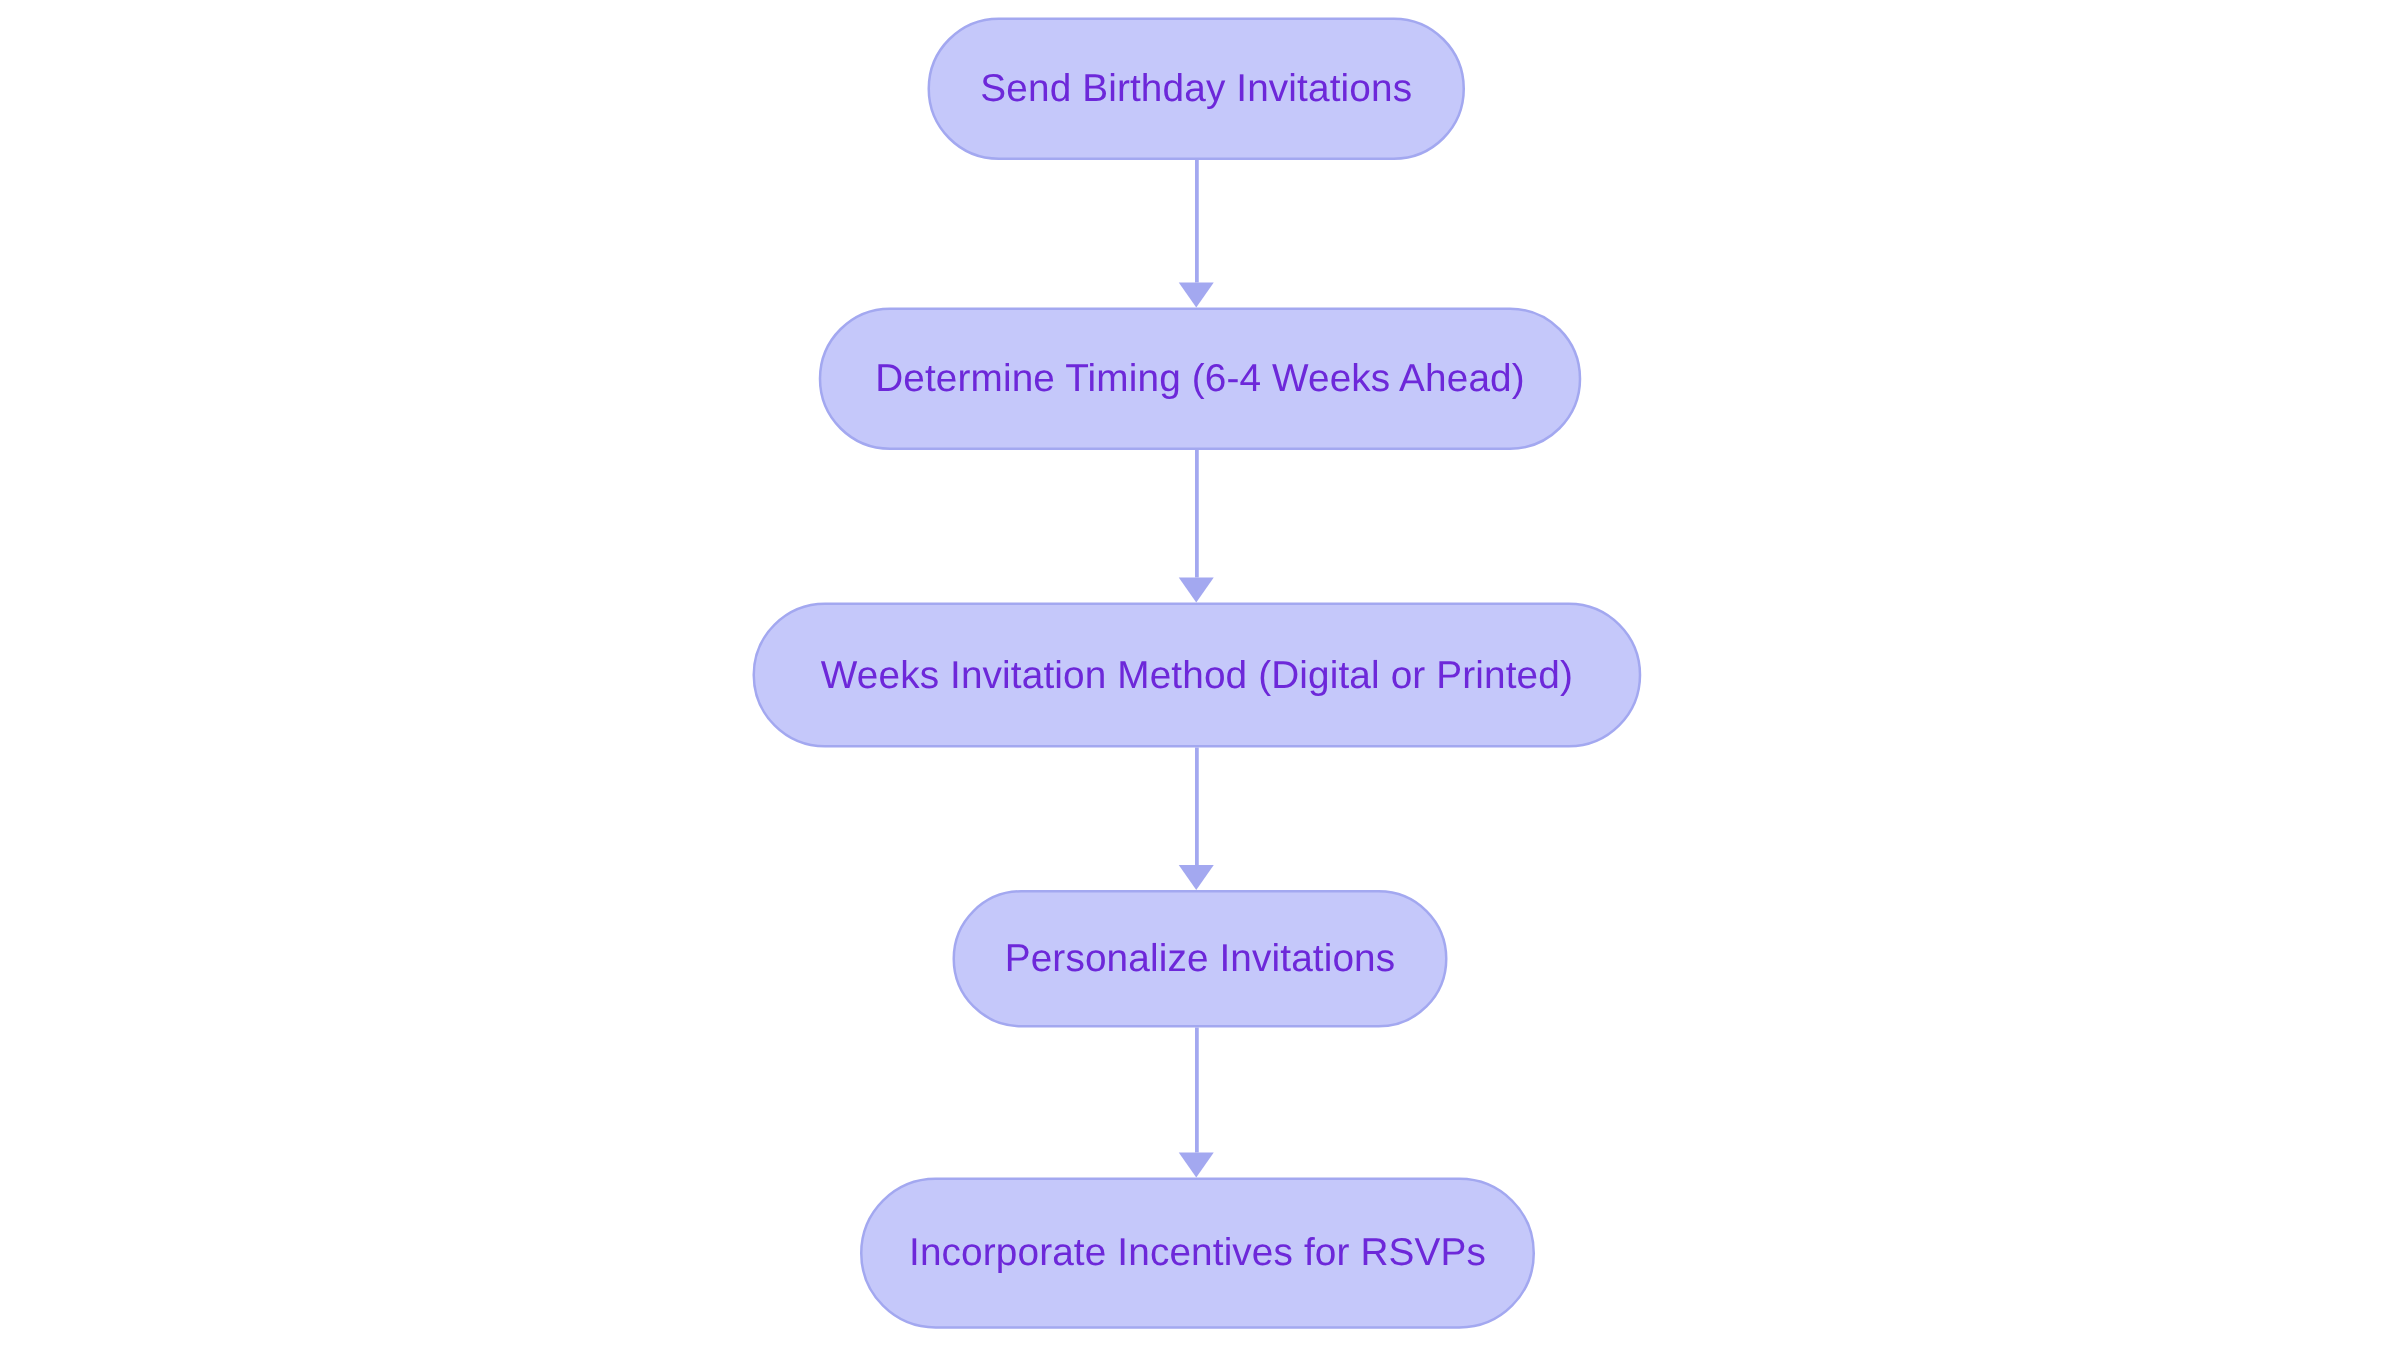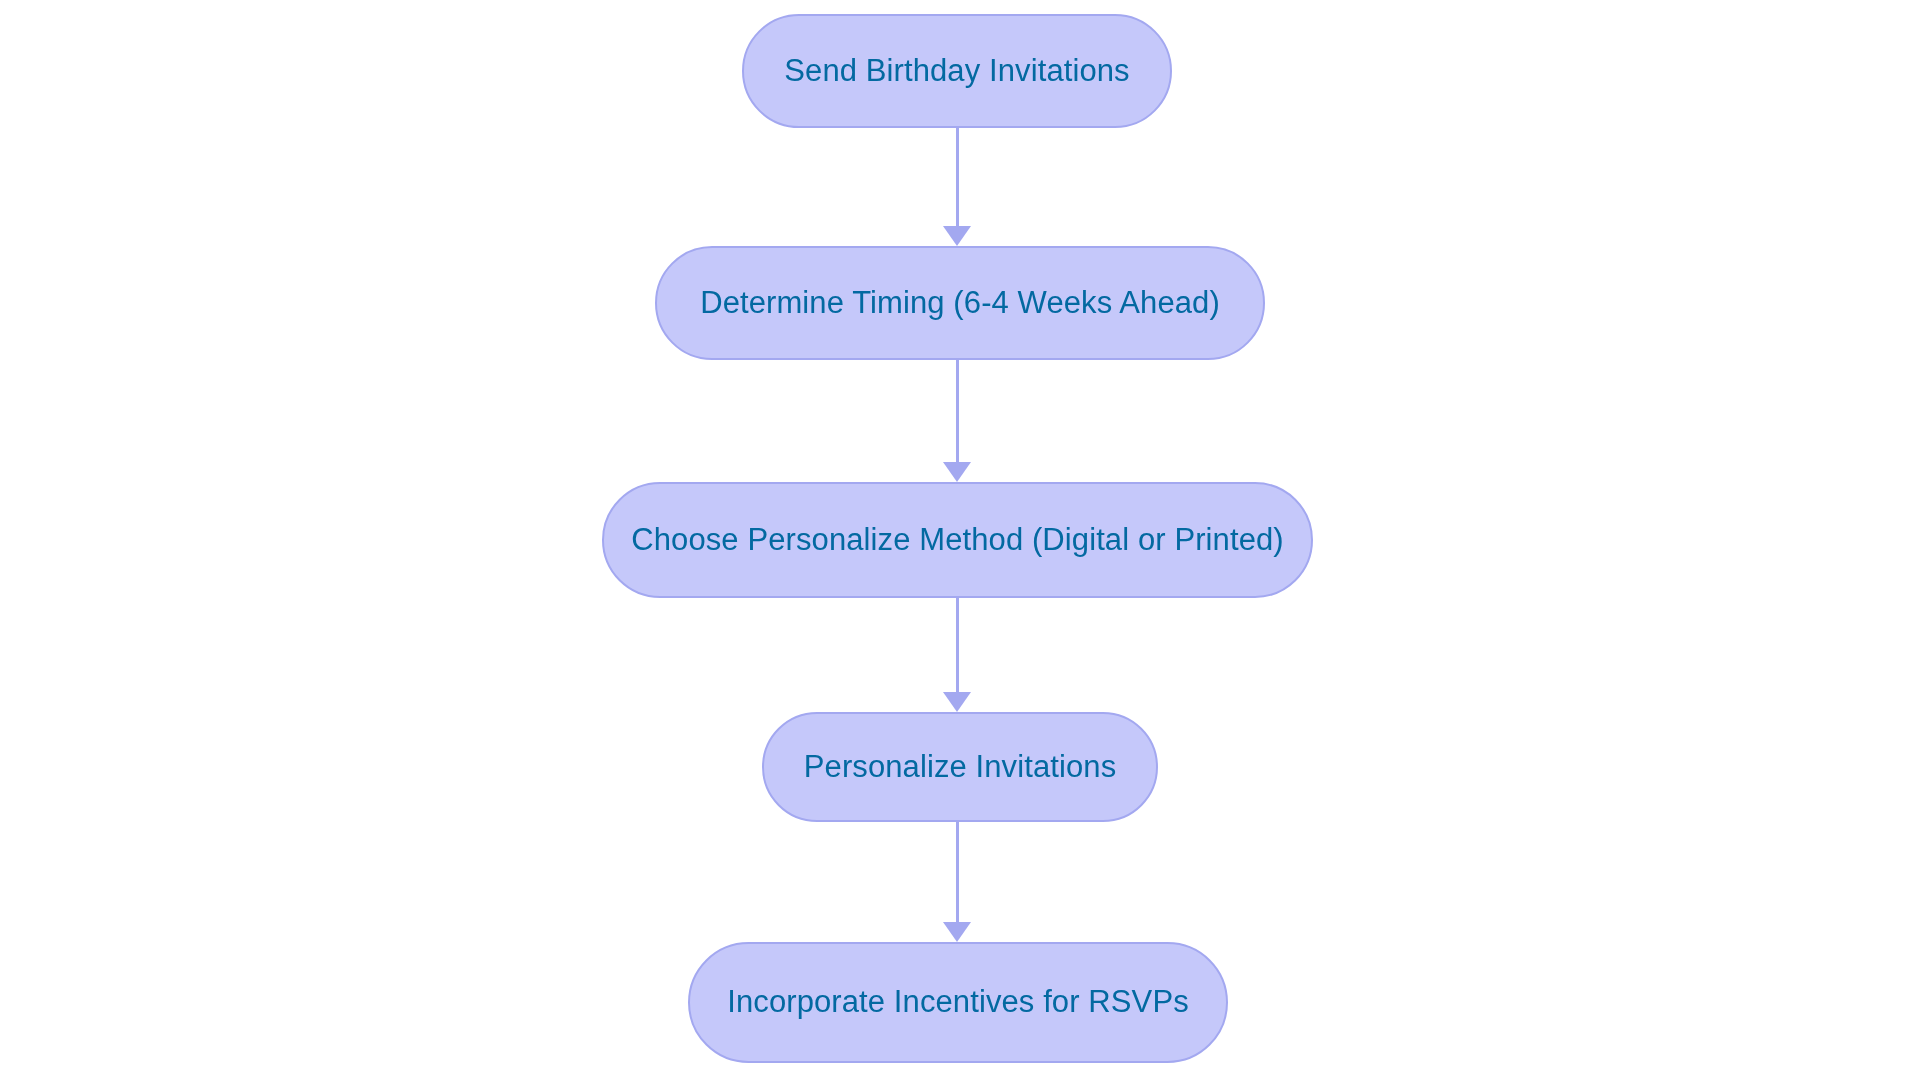--- a/index.html
+++ b/index.html
@@ -31,21 +31,21 @@
     font-size: 31px;
     line-height: 1.1;
     font-weight: 400;
     letter-spacing: 0.1px;
     white-space: nowrap;
     user-select: none;
   }
   .flow-node .node-label {
     display: block;
     padding: 0 34px;
-    color: #0369a1;
+    color: #6d28d9;
   }
   .connector {
     position: absolute;
     width: 3px;
     background: #a3a8f0;
   }
   .arrowhead {
     position: absolute;
     width: 0;
     height: 0;
@@ -73,21 +73,21 @@
 
   <div class="flow-node" style="left:742px; top:14px; width:430px; height:114px;">
     <span class="node-label">Send Birthday Invitations</span>
   </div>
 
   <div class="flow-node" style="left:655px; top:246px; width:610px; height:114px;">
     <span class="node-label">Determine Timing (6-4 Weeks Ahead)</span>
   </div>
 
   <div class="flow-node" style="left:602px; top:482px; width:711px; height:116px;">
-    <span class="node-label">Choose Personalize Method (Digital or Printed)</span>
+    <span class="node-label">Weeks Invitation Method (Digital or Printed)</span>
   </div>
 
   <div class="flow-node" style="left:762px; top:712px; width:396px; height:110px;">
     <span class="node-label">Personalize Invitations</span>
   </div>
 
   <div class="flow-node" style="left:688px; top:942px; width:540px; height:121px;">
     <span class="node-label">Incorporate Incentives for RSVPs</span>
   </div>
 

